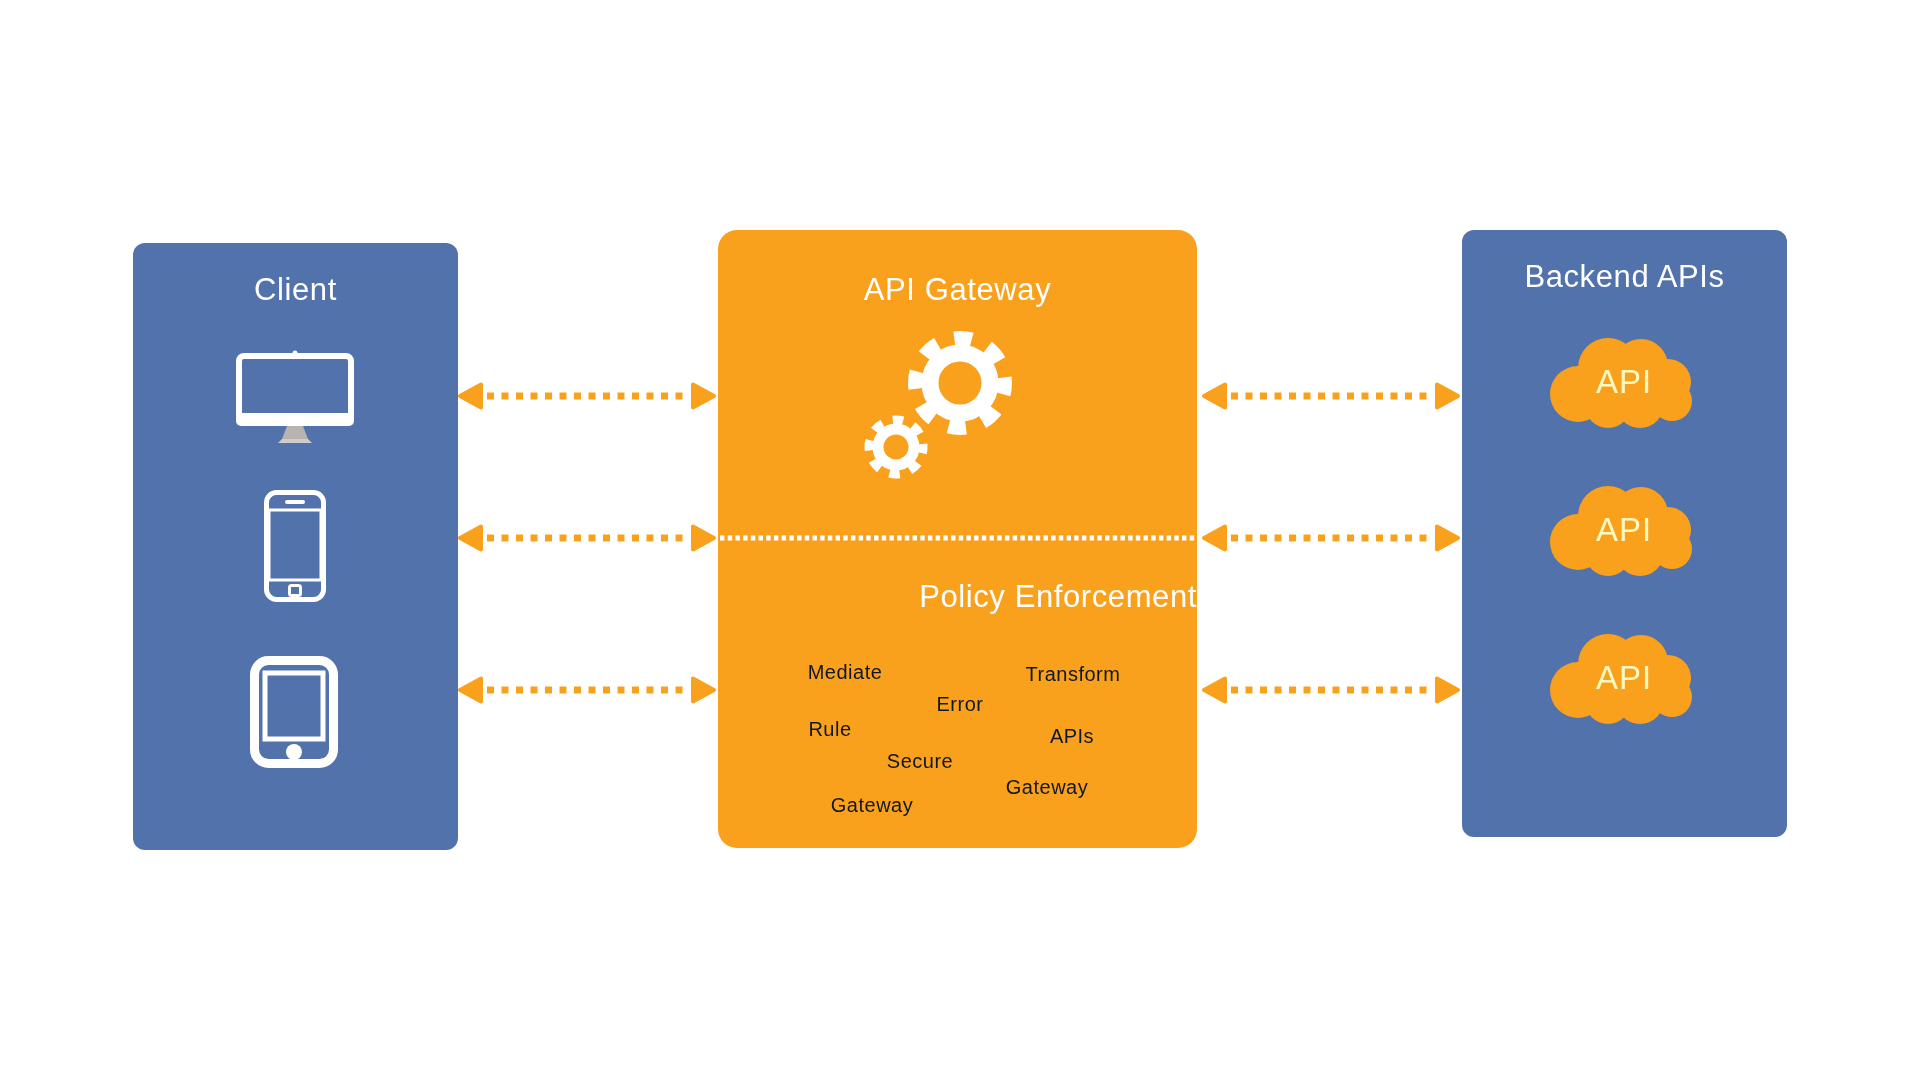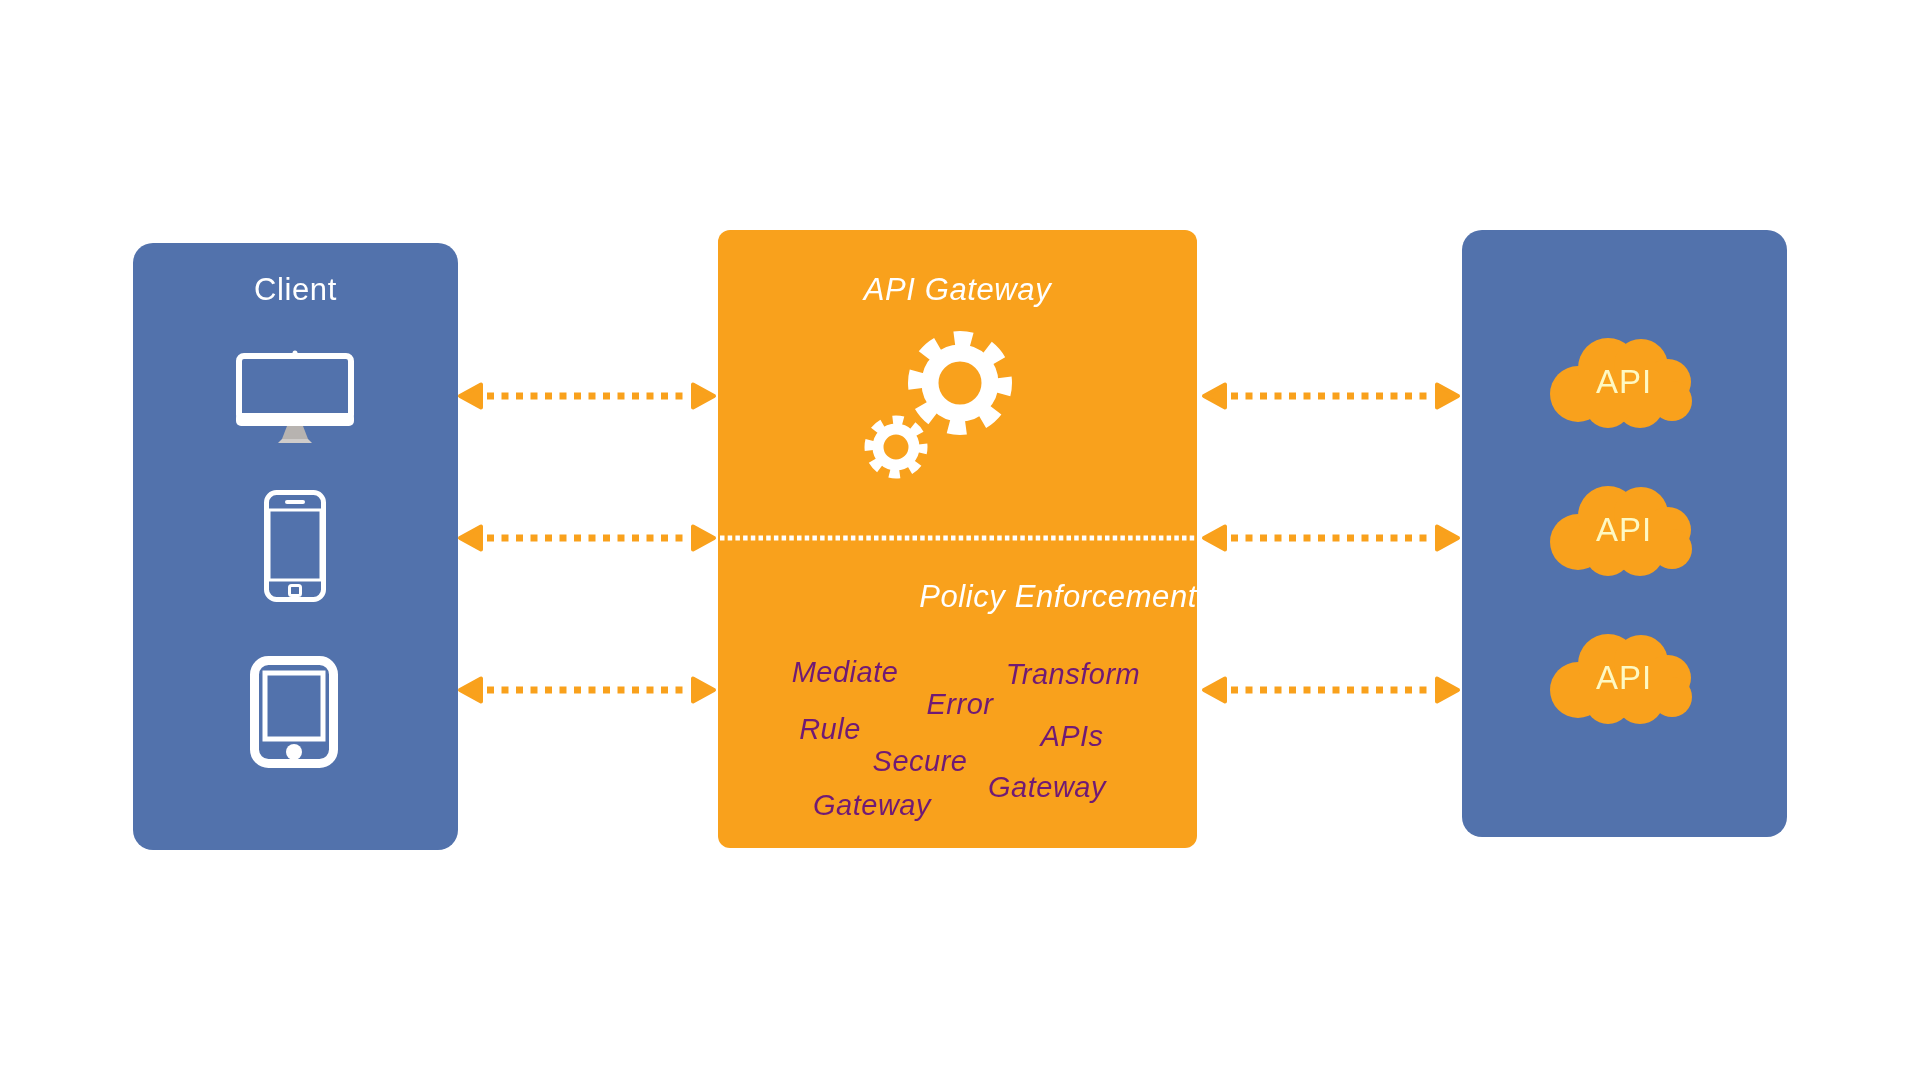--- a/index.html
+++ b/index.html
@@ -8,22 +8,22 @@
     --white:#FFFFFF;
     --stand-gray:#B7B3B0;
     --base-gray:#CFCCCA;
   }
   html,body{margin:0;padding:0;background:#fff;}
   .stage{
     position:relative;width:1920px;height:1080px;background:#fff;overflow:hidden;
     font-family:"Liberation Sans","DejaVu Sans",sans-serif;
   }
   .panel{position:absolute;color:#fff;}
-  .panel.blue{background:var(--blue);border-radius:20px;}
-  .panel.orange{background:var(--orange);border-radius:12px;font-style:italic;}
+  .panel.blue{background:var(--blue);border-radius:12px;}
+  .panel.orange{background:var(--orange);border-radius:19px;}
   .panel-client{left:133px;top:243px;width:325px;height:607px;}
   .panel-gateway{left:718px;top:230px;width:479px;height:618px;}
   .panel-backend{left:1462px;top:230px;width:325px;height:607px;}
   .panel-title{
     position:absolute;left:0;right:0;margin:0;text-align:center;
     font-size:31px;font-weight:400;letter-spacing:.6px;color:#fff;line-height:36px;
   }
   .panel-client .panel-title{top:29px;}
   .panel-gateway .panel-title{top:42px;}
   .panel-backend .panel-title{top:29px;}
@@ -34,21 +34,21 @@
   .icon-tablet{left:117px;top:413px;}
   
   .gears{left:142px;top:95px;}
   .flow-divider{left:0;top:303px;}
   .section-title{
     position:absolute;left:0;right:0;top:349px;margin:0;text-align:right;
     font-size:31px;font-weight:400;letter-spacing:.6px;line-height:36px;color:#fff;
   }
   .kw{
     position:absolute;transform:translate(-50%,-50%);
-    font-size:29px;letter-spacing:.5px;white-space:nowrap;color:#701a75;
+    font-size:20px;letter-spacing:.5px;white-space:nowrap;color:#0f172a;
   }
   .kw-0{left:127px;top:442px;}
   .kw-1{left:355px;top:444px;}
   .kw-2{left:242px;top:474px;}
   .kw-3{left:112px;top:499px;}
   .kw-4{left:354px;top:506px;}
   .kw-5{left:202px;top:525px;margin-top:6px;}
   .kw-6{left:329px;top:557px;}
   .kw-7{left:154px;top:575px;}
   
@@ -150,20 +150,21 @@
     <path d="M4 17 L25 5.5 L25 28.5 Z" fill="#F9A11C" stroke="#F9A11C" stroke-width="4" stroke-linejoin="round"></path>
     <path d="M258 17 L237 5.5 L237 28.5 Z" fill="#F9A11C" stroke="#F9A11C" stroke-width="4" stroke-linejoin="round"></path>
   </svg>
   <svg class="connector conn-right conn-row-3" viewBox="0 0 262 34">
     <line x1="31" y1="17" x2="231" y2="17" stroke="#F9A11C" stroke-width="7" stroke-dasharray="7 7.5"></line>
     <path d="M4 17 L25 5.5 L25 28.5 Z" fill="#F9A11C" stroke="#F9A11C" stroke-width="4" stroke-linejoin="round"></path>
     <path d="M258 17 L237 5.5 L237 28.5 Z" fill="#F9A11C" stroke="#F9A11C" stroke-width="4" stroke-linejoin="round"></path>
   </svg>
 
   <section class="panel blue panel-backend">
+    <h2 class="panel-title">Backend APIs</h2>
 
     <div class="cloud cloud-1">
       <svg width="160" height="104" viewBox="0 0 160 104">
         <g fill="#F9A11C">
           <circle cx="34" cy="62" r="28"></circle>
           <circle cx="64" cy="36" r="30"></circle>
           <circle cx="97" cy="34" r="27"></circle>
           <circle cx="124" cy="50" r="23"></circle>
           <circle cx="128" cy="69" r="20"></circle>
           <circle cx="96" cy="72" r="24"></circle>

